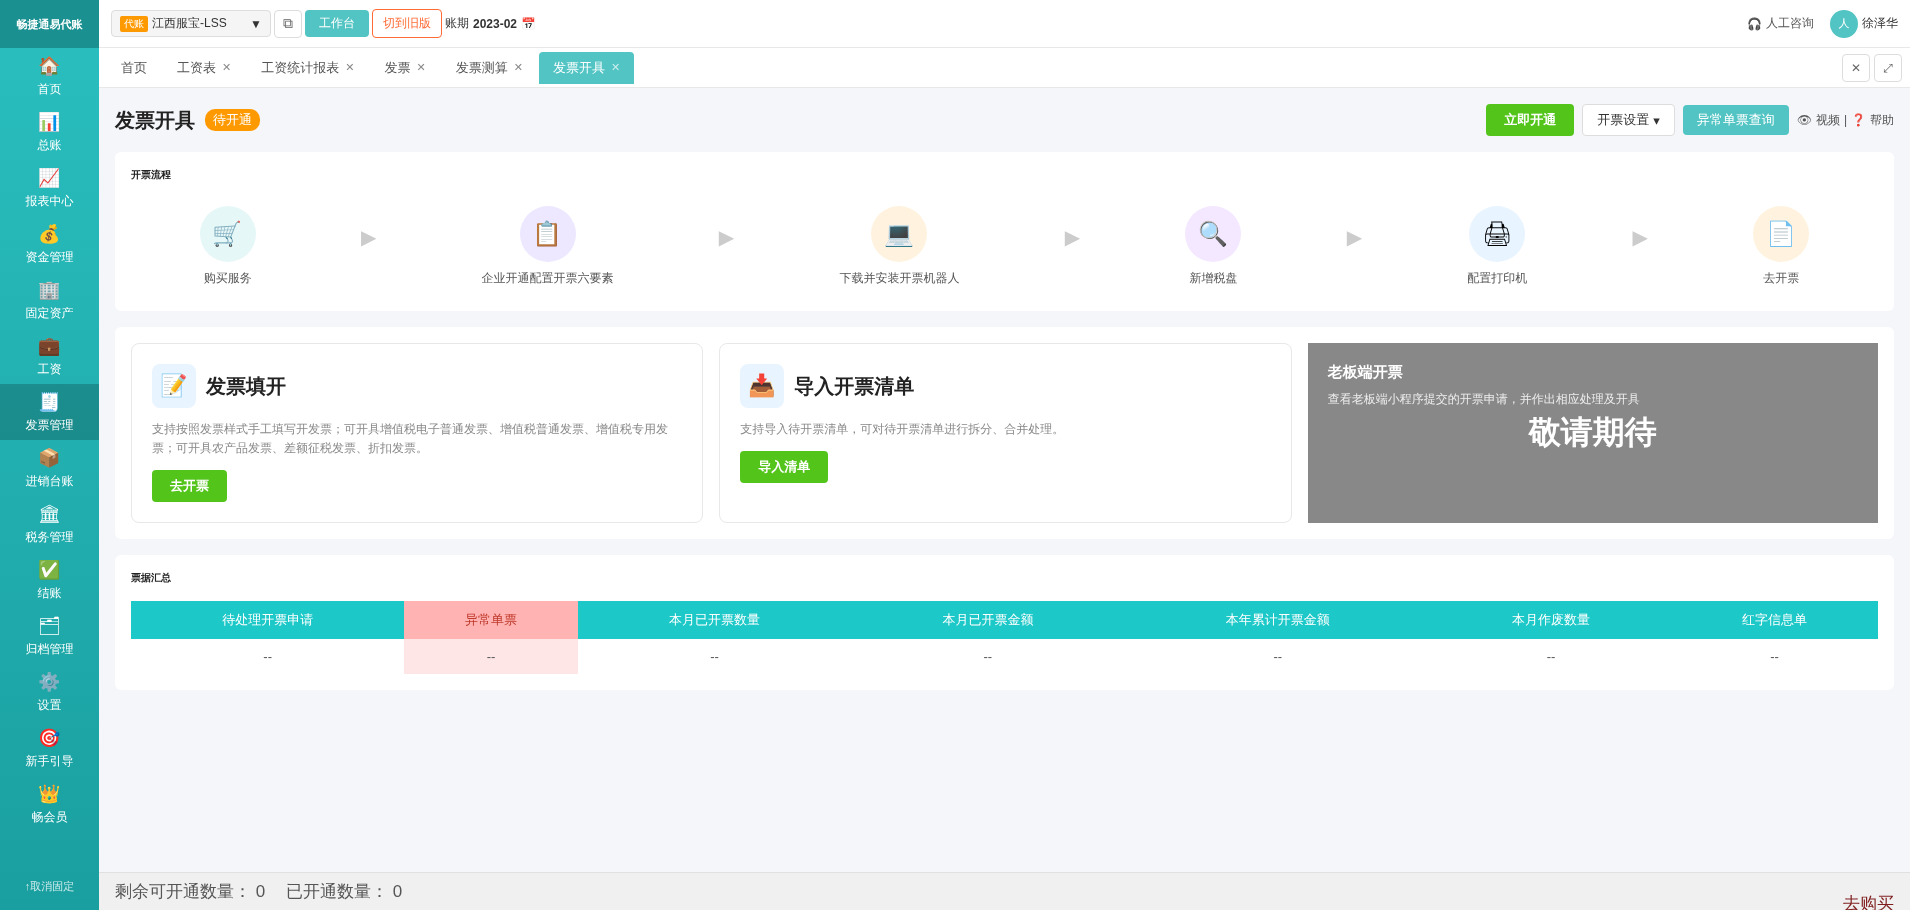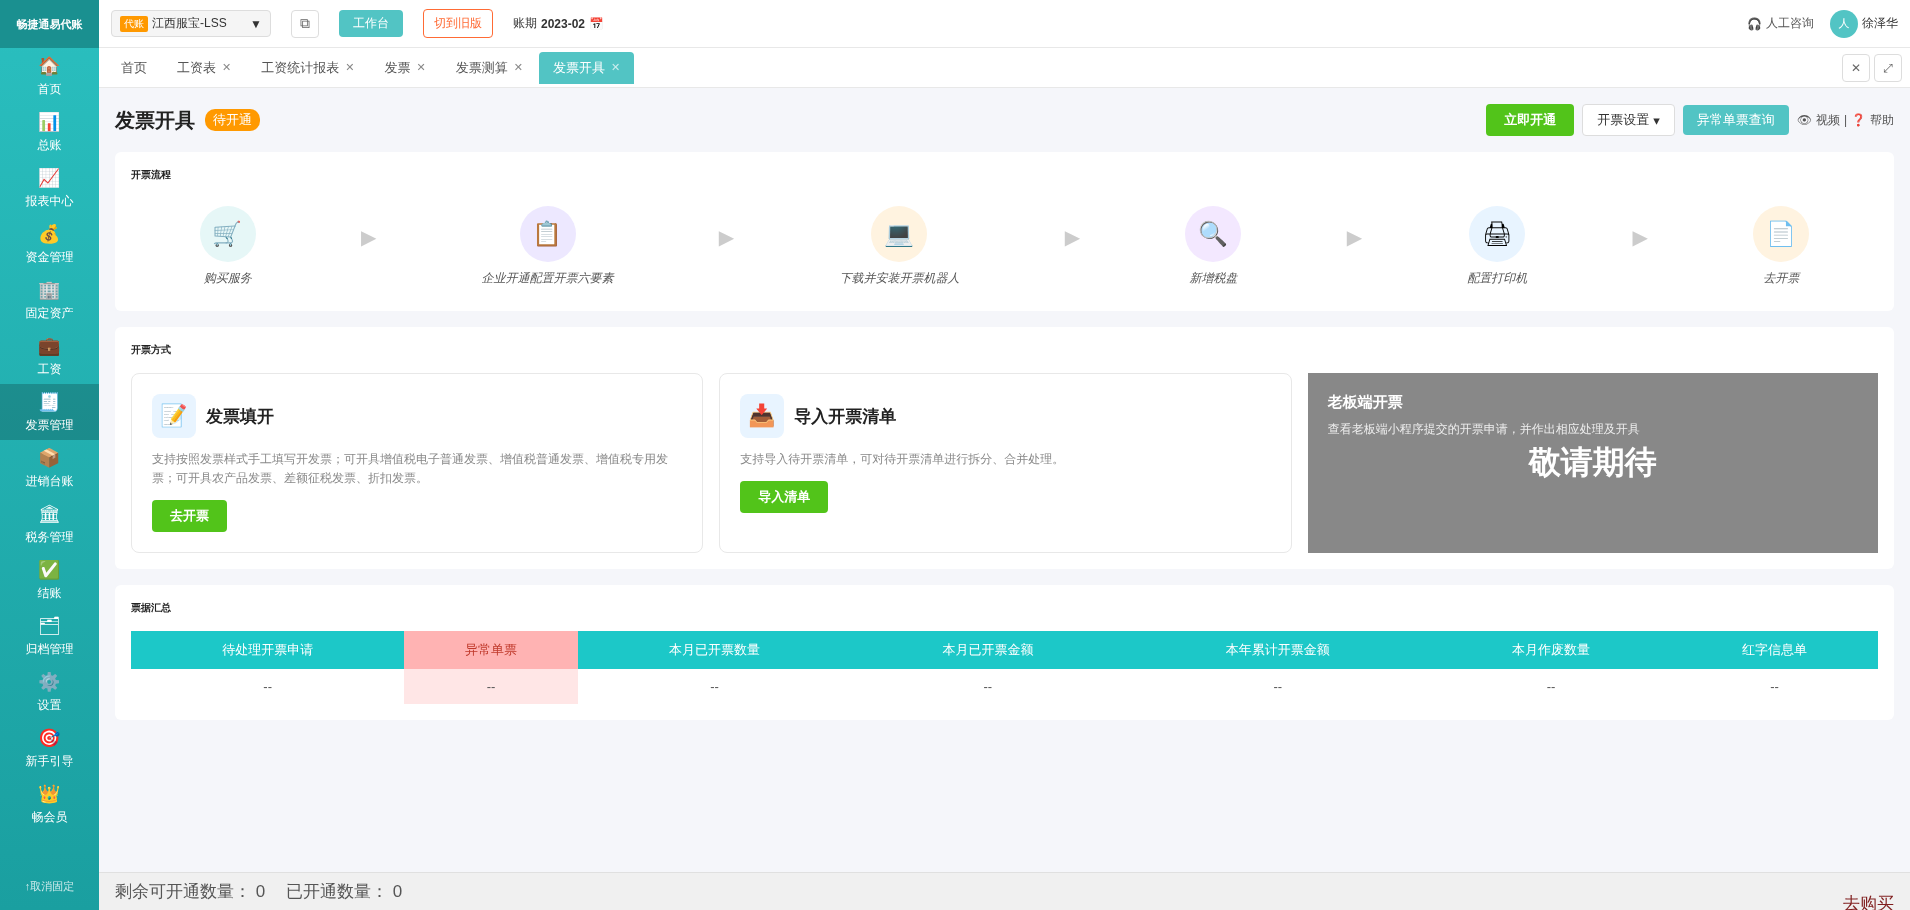--- a/index.html
+++ b/index.html
@@ -81,21 +81,21 @@
       display: flex;
       align-items: center;
       padding: 0 12px;
       border-bottom: 1px solid #e8e8e8;
       justify-content: space-between;
       flex-shrink: 0;
     }
     .topbar-left {
       display: flex;
       align-items: center;
-      gap: 20px;
+      gap: 3px;
     }
     .company-select {
       display: flex;
       align-items: center;
       gap: 4px;
       background: #f5f5f5;
       border: 1px solid #ddd;
       border-radius: 4px;
       padding: 4px 8px;
       cursor: pointer;
@@ -324,21 +324,20 @@
       border-radius: 50%;
       display: flex;
       align-items: center;
       justify-content: center;
       font-size: 24px;
     }
     .flow-step-label {
       font-size: 12px;
       color: #555;
       text-align: center;
-      font-style: italic;
     }
     .step-arrow {
       color: #ccc;
       font-size: 20px;
       margin-bottom: 20px;
     }
 
     
     .billing-methods {
       display: flex;
@@ -362,21 +361,21 @@
     .billing-card-icon {
       width: 44px;
       height: 44px;
       border-radius: 8px;
       display: flex;
       align-items: center;
       justify-content: center;
       font-size: 22px;
     }
     .billing-card-title {
-      font-size: 17px;
+      font-size: 20px;
       font-weight: bold;
       color: #222;
     }
     .billing-card-desc {
       font-size: 12px;
       color: #888;
       line-height: 1.6;
     }
     .billing-card-btn {
       align-self: flex-start;
@@ -652,21 +651,20 @@
         </div>
         <span class="step-arrow">▶</span>
         <div class="flow-step">
           <div class="flow-step-icon" style="background:#fff3e0;">📄</div>
           <span class="flow-step-label">去开票</span>
         </div>
       </div>
     </div>
 
     <div class="section">
-      <div class="section-title">开票方式</div>
       <div class="billing-methods">
 
         <div class="billing-card">
           <div class="billing-card-header">
             <div class="billing-card-icon" style="background:#e8f4ff;">📝</div>
             <span class="billing-card-title">发票填开</span>
           </div>
           <p class="billing-card-desc">支持按照发票样式手工填写开发票；可开具增值税电子普通发票、增值税普通发票、增值税专用发票；可开具农产品发票、差额征税发票、折扣发票。</p>
           <button class="btn-primary billing-card-btn">去开票</button>
         </div>

